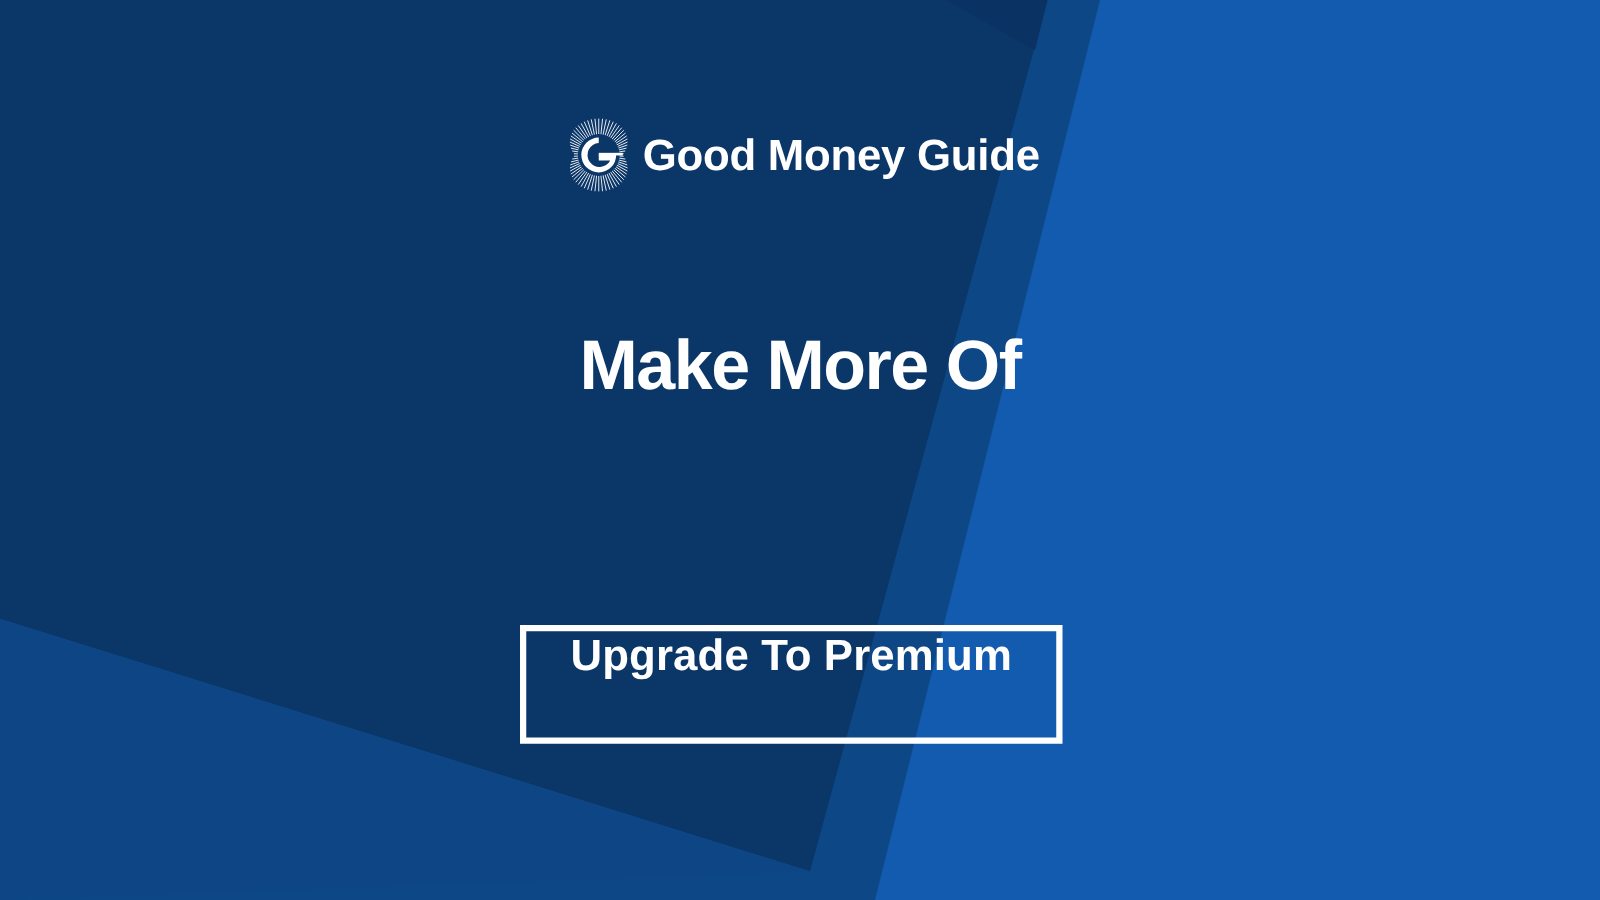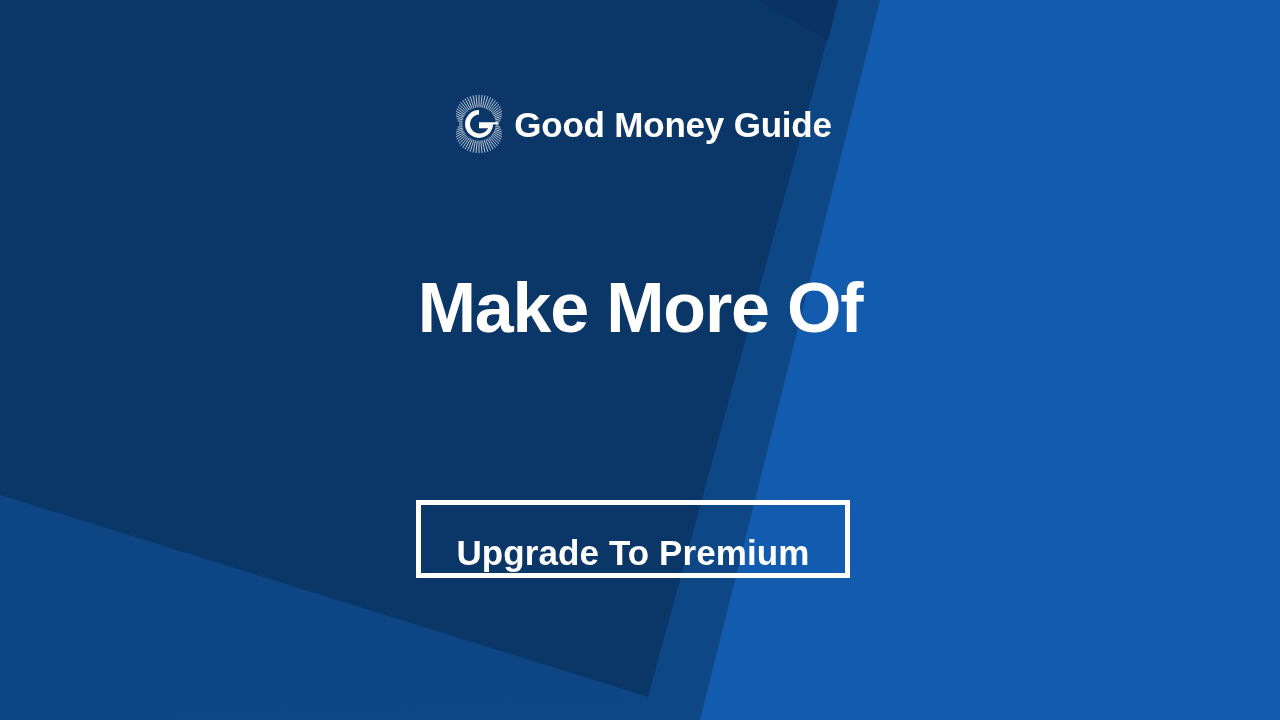--- a/index.html
+++ b/index.html
@@ -64,42 +64,42 @@
   }
 
   
   #headline {
     position: absolute;
     left: 0;
     right: 0;
     top: 222px;
     text-align: center;
     color: #ffffff;
-    font-size: 70px;
+    font-size: 56px;
     font-weight: bold;
     line-height: 1.14;
     letter-spacing: -1.2px;
   }
   #headline .hl-line {
     display: block;
     white-space: nowrap;
   }
 
   
   #cta-button {
     position: absolute;
     left: 416px;
     top: 500px;
     width: 434px;
-    height: 78px;
+    height: 95px;
     box-sizing: border-box;
     border: 5px solid #ffffff;
     background: transparent;
     display: flex;
-    align-items: flex-end;
+    align-items: flex-start;
     justify-content: center;
     cursor: pointer;
     padding: 0;
   }
   #cta-label {
     color: #ffffff;
     font-size: 35px;
     font-weight: bold;
     letter-spacing: 0.1px;
     white-space: nowrap;

